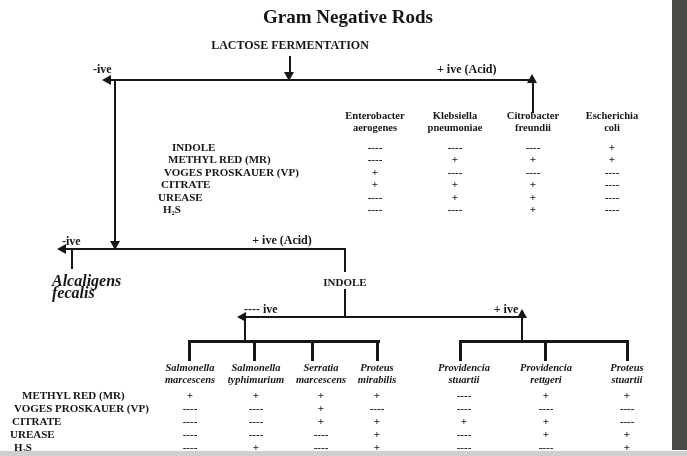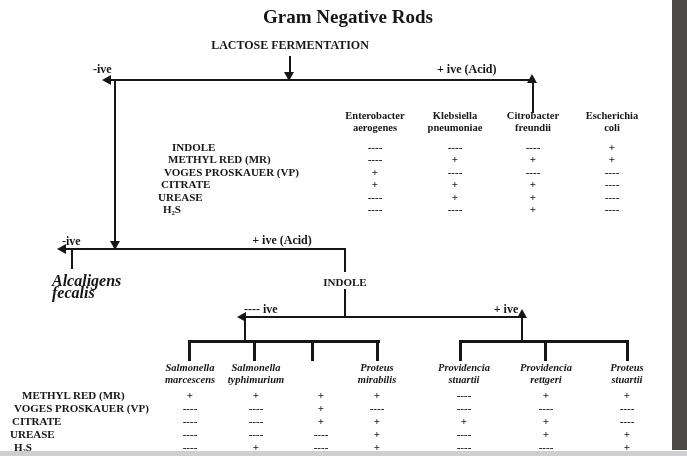--- a/index.html
+++ b/index.html
@@ -135,20 +135,24 @@
   <div class="ln" style="left:626px;top:342px;width:3px;height:19px;"></div>
 
   <div class="abs sp" style="left:148px;top:362px;">
     <div>Salmonella</div>
       <div>marcescens</div>
   </div>
   <div class="abs sp" style="left:214px;top:362px;">
     <div>Salmonella</div>
       <div>typhimurium</div>
   </div>
+  <div class="abs sp" style="left:279px;top:362px;">
+    <div>Serratia</div>
+      <div>marcescens</div>
+  </div>
   <div class="abs sp" style="left:335px;top:362px;">
     <div>Proteus</div>
       <div>mirabilis</div>
   </div>
   <div class="abs sp" style="left:422px;top:362px;">
     <div>Providencia</div>
       <div>stuartii</div>
   </div>
   <div class="abs sp" style="left:504px;top:362px;">
     <div>Providencia</div>

